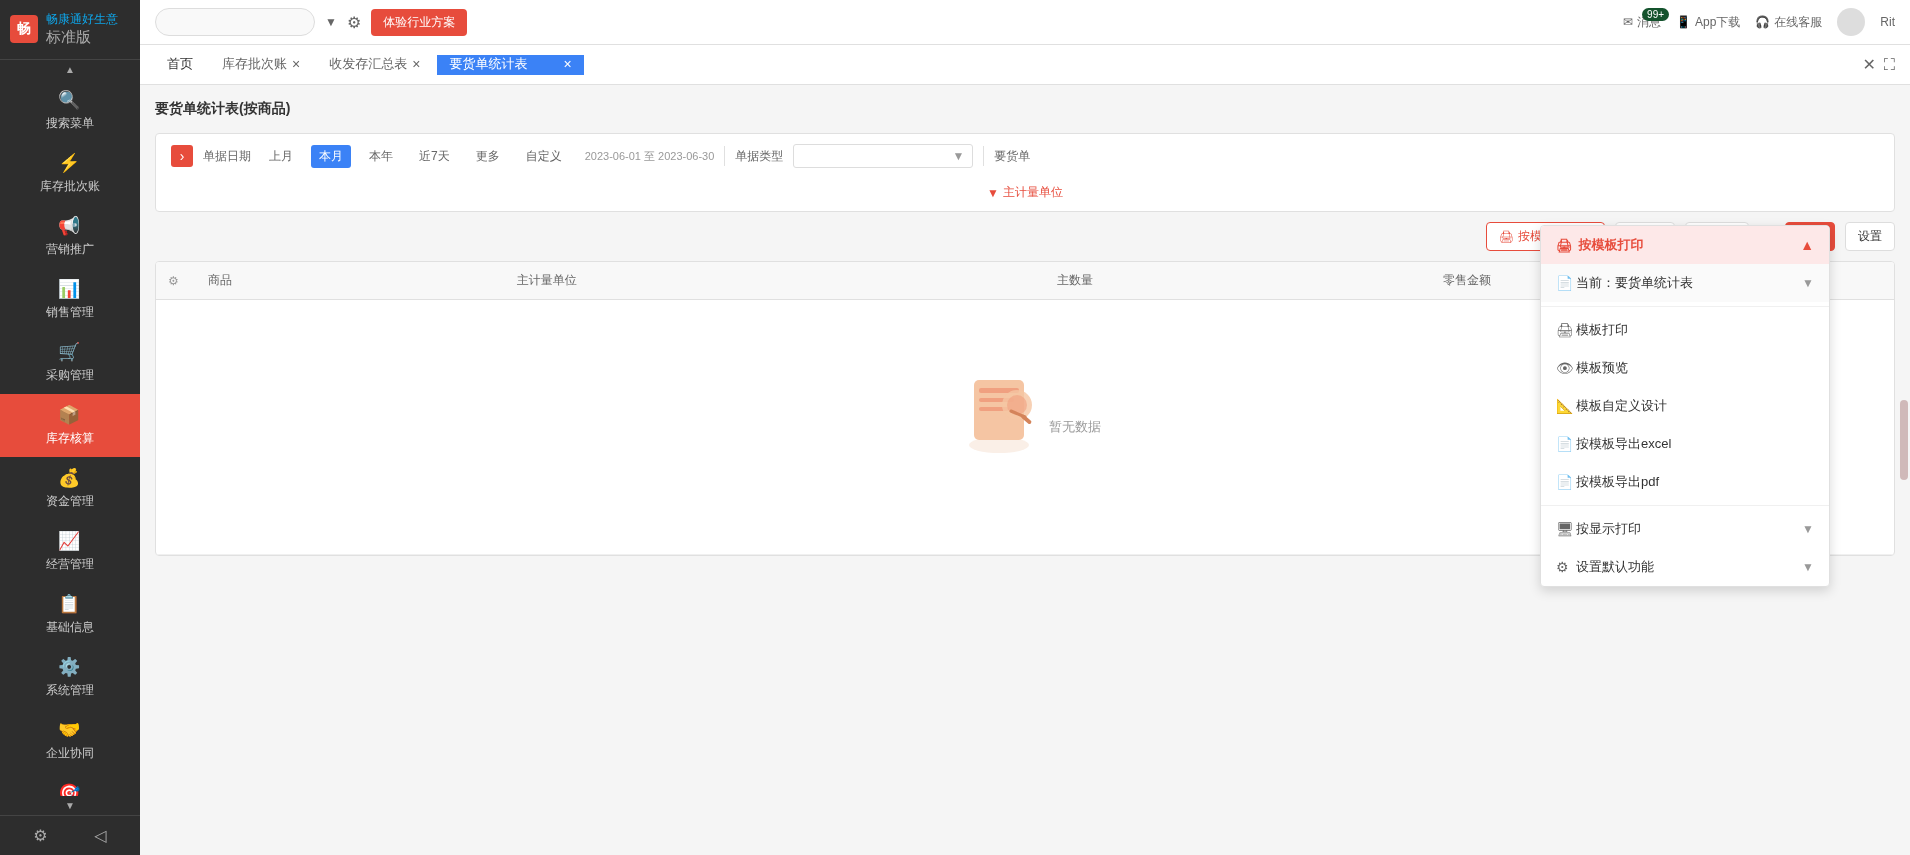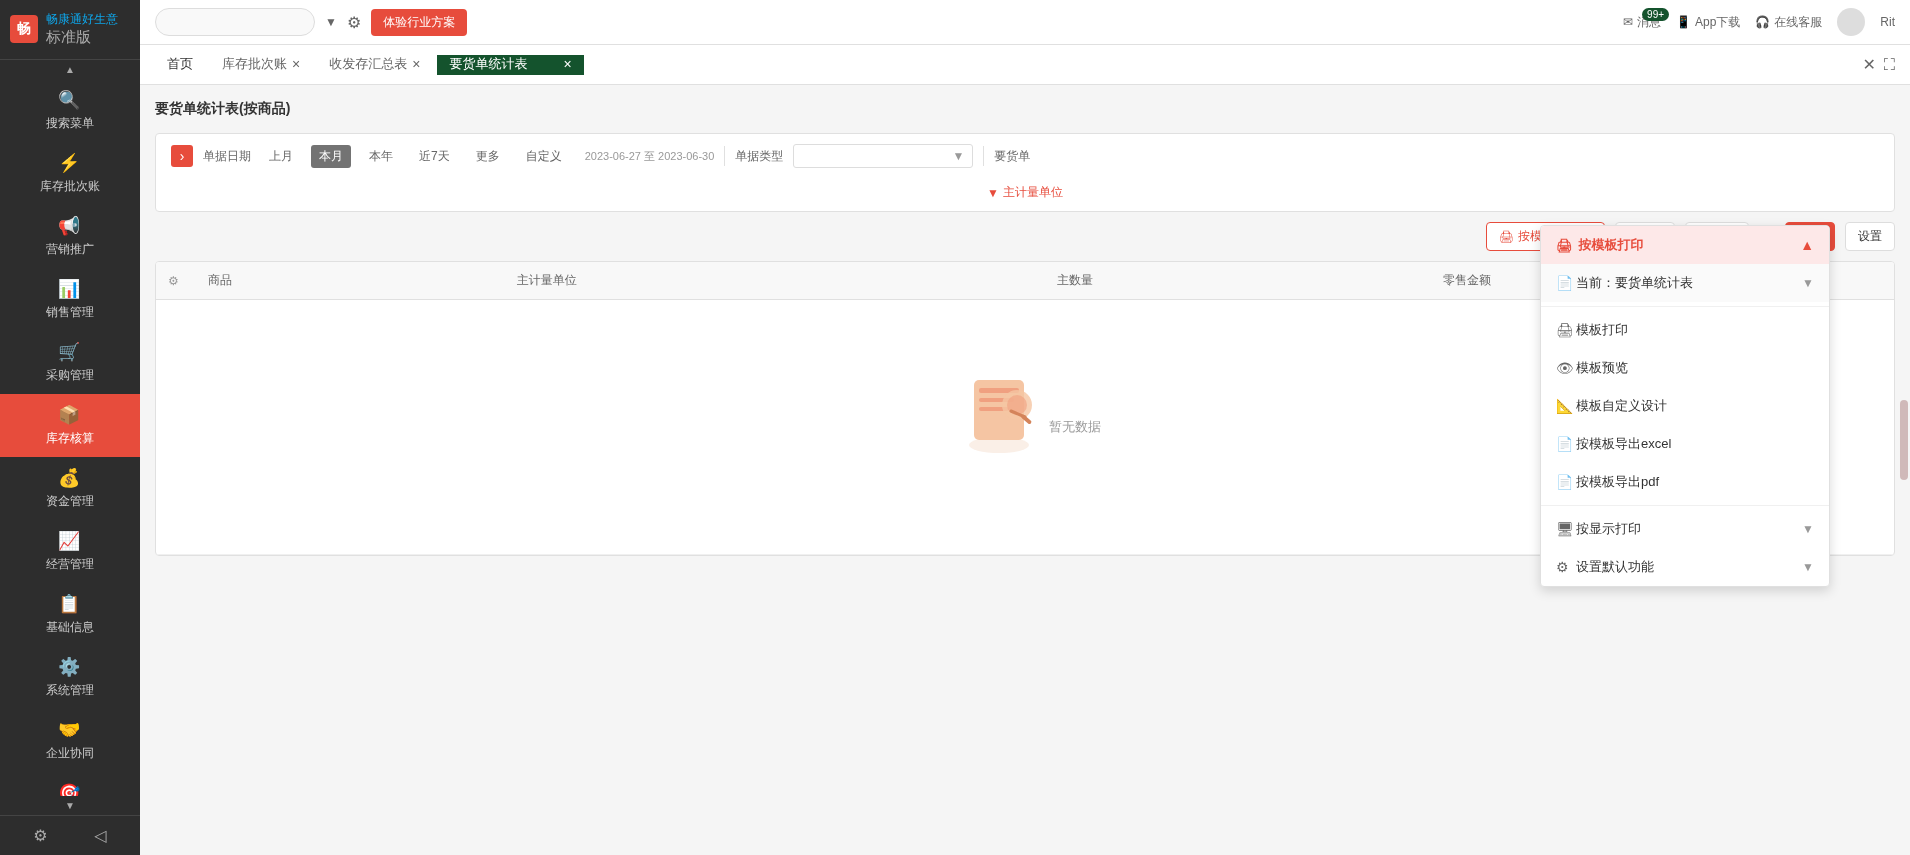--- a/index.html
+++ b/index.html
@@ -32,35 +32,35 @@
     .badge { background: #14532d; color: #fff; border-radius: 10px; padding: 1px 5px; font-size: 10px; position: absolute; top: -6px; right: -8px; }
     .topbar-app { display: flex; align-items: center; gap: 4px; color: #666; font-size: 12px; cursor: pointer; }
     .topbar-service { display: flex; align-items: center; gap: 4px; color: #666; font-size: 12px; cursor: pointer; }
     .topbar-avatar { width: 28px; height: 28px; background: #ddd; border-radius: 50%; }
     .topbar-username { color: #666; font-size: 12px; }
 
     
     .tabs { height: 40px; background: #fff; border-bottom: 1px solid #e0e0e0; display: flex; align-items: center; padding: 0 15px; gap: 5px; flex-shrink: 0; }
     .tab { padding: 0 12px; font-size: 13px; cursor: pointer; color: #666; display: flex; align-items: center; gap: 5px; border-bottom: 2px solid transparent; }
     .tab.home { color: #333; }
-    .tab.active { background: #14532d; color: #fff; border-radius: 0; gap: 36px; }
+    .tab.active { background: #3b82f6; color: #fff; border-radius: 0; gap: 36px; }
     .tab-close-btn { background: none; border: none; cursor: pointer; font-size: 14px; color: inherit; }
     .tabs-right { margin-left: auto; display: flex; align-items: center; gap: 8px; }
     .tabs-right-btn { background: none; border: none; cursor: pointer; font-size: 16px; color: #666; }
 
     
     .content { flex: 1; overflow-y: auto; padding: 15px; position: relative; }
     .page-title { font-size: 14px; font-weight: bold; color: #333; margin-bottom: 15px; }
 
     
     .filter-bar { background: #fff; border: 1px solid #e0e0e0; border-radius: 4px; padding: 10px 15px; margin-bottom: 10px; }
     .filter-row { display: flex; align-items: center; gap: 10px; flex-wrap: wrap; }
     .filter-label { color: #666; font-size: 12px; white-space: nowrap; }
     .date-btn { padding: 3px 8px; border: none; background: none; cursor: pointer; color: #666; font-size: 12px; border-radius: 3px; }
-    .date-btn.active { background: #737373; color: #fff; border-radius: 3px; }
+    .date-btn.active { background: #3b82f6; color: #fff; border-radius: 3px; }
     .date-range { font-size: 11px; color: #999; margin-left: 5px; }
     .expand-btn { display: flex; align-items: center; gap: 4px; color: #e74c3c; font-size: 12px; cursor: pointer; border: none; background: none; margin: 8px auto 0; }
 
     .filter-sep { width: 1px; height: 20px; background: #e0e0e0; }
 
     .type-select { border: 1px solid #ddd; border-radius: 3px; padding: 4px 8px; font-size: 12px; background: #fff; color: #333; cursor: pointer; display: flex; align-items: center; gap: 5px; min-width: 180px; }
 
     
     .action-bar { display: flex; align-items: center; justify-content: flex-end; gap: 10px; margin-bottom: 10px; }
     .action-btn { display: flex; align-items: center; gap: 4px; padding: 5px 12px; border: 1px solid #ddd; border-radius: 4px; background: #fff; font-size: 12px; cursor: pointer; color: #333; }
@@ -229,21 +229,21 @@
         <div style="background:#e74c3c;color:#fff;width:22px;height:22px;border-radius:3px;display:flex;align-items:center;justify-content:center;cursor:pointer;font-size:14px;flex-shrink:0;">›</div>
 
         <span class="filter-label">单据日期</span>
 
         <button class="date-btn">上月</button>
         <button class="date-btn active">本月</button>
         <button class="date-btn">本年</button>
         <button class="date-btn">近7天</button>
         <button class="date-btn">更多</button>
         <button class="date-btn">自定义</button>
-        <span class="date-range">2023-06-27 至 2023-06-30</span>
+        <span class="date-range">2023-06-01 至 2023-06-30</span>
 
         <div class="filter-sep"></div>
 
         <span class="filter-label">单据类型</span>
         <div class="type-select" style="position:relative;">
           <span></span>
           <span style="margin-left:auto;color:#999;font-size:12px;">▼</span>
         </div>
 
         <div class="filter-sep"></div>

